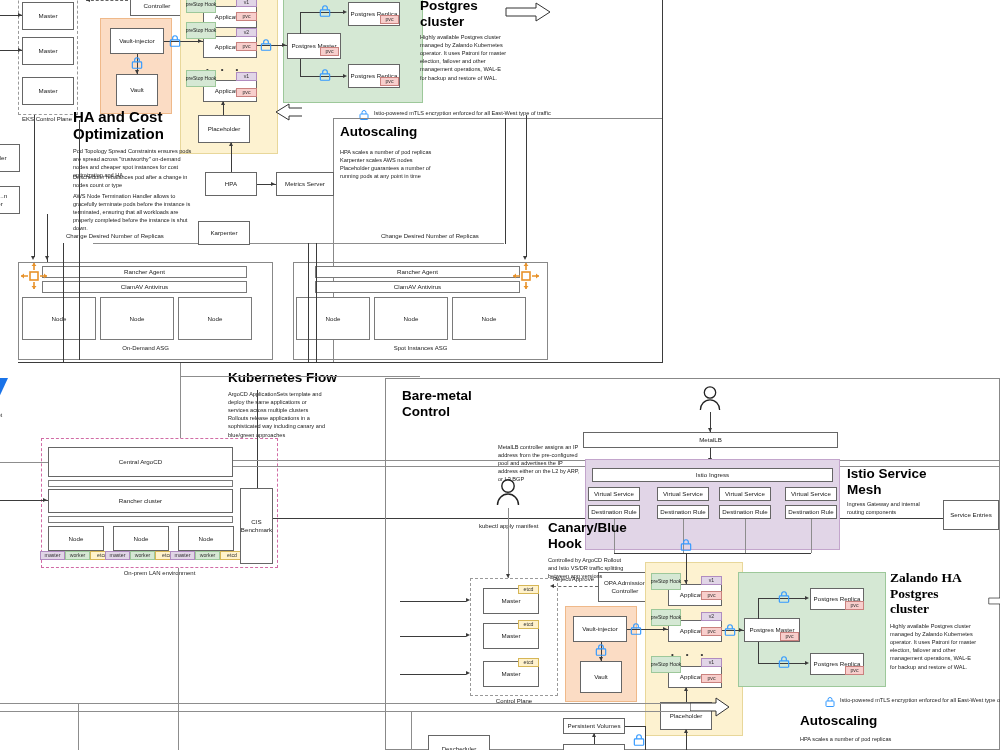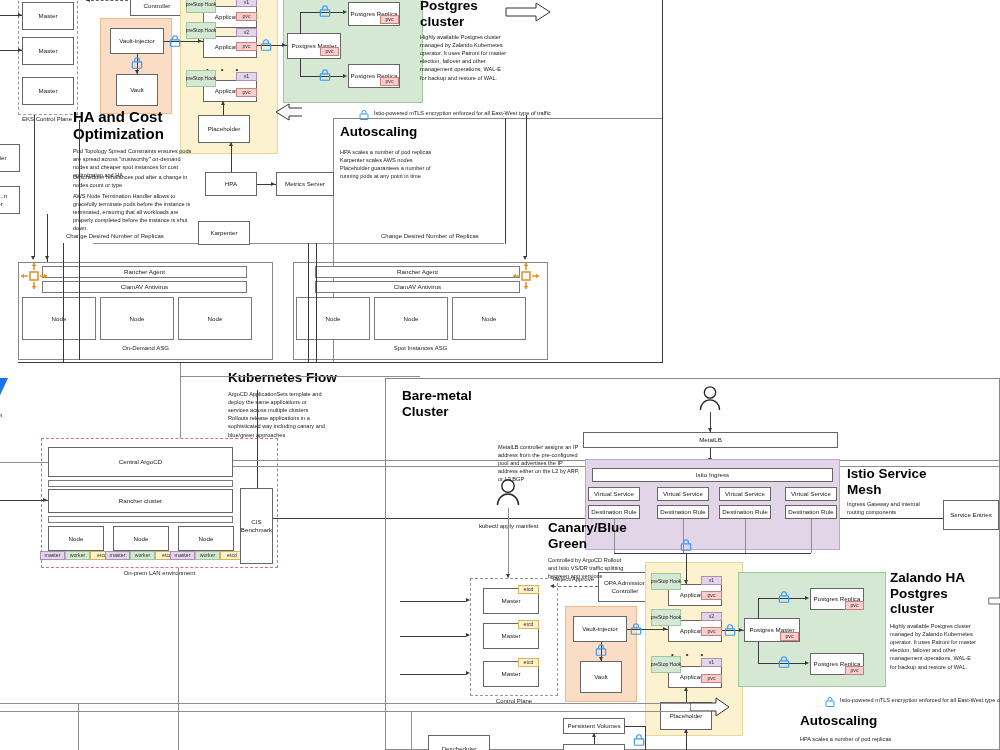--- a/index.html
+++ b/index.html
@@ -377,21 +377,21 @@
   <div class="ln h n grey" style="left:180px; top:376px; width:240px;"></div>
 
   <div class="bluecorner n" style="left:-12px; top:378px;">
     <svg width="22" height="32" viewBox="0 0 22 32">
         <path d="M0 0 H20 L6 30 H0 Z" fill="#1a73e8"></path>
       </svg>
   </div>
   <div class="label n" style="left:-2px; top:412px; font-size:5px;">et</div>
 
   <div class="grp plain n" style="left:385px; top:378px; width:615px; height:372px;"></div>
-  <div class="h2 n" style="left:402px; top:388px; width:70px;">Bare-metal Cluster</div>
+  <div class="h2 n" style="left:402px; top:388px; width:70px;">Bare-metal Control</div>
 
   <div class="person n" style="left:496px; top:478px;">
     <svg width="24" height="28" viewBox="0 0 24 28">
         <circle cx="12" cy="8" r="6.2" fill="none" stroke="#222" stroke-width="1.4"></circle>
         <path d="M1.5 27 a10.5 11 0 0 1 21 0" fill="none" stroke="#222" stroke-width="1.4"></path>
       </svg>
   </div>
   <div class="label n" style="left:479px; top:523px;">kubectl apply manifest</div>
   <div class="ln v n grey" style="left:508px; top:508px; height:70px;"></div>
   <div class="arrow-d n" style="left:505.5px; top:574px;"></div>
@@ -569,21 +569,21 @@
   <div class="ln h n" style="left:614px; top:553px; width:197px;"></div>
   <div class="ln v n" style="left:686px; top:553px; height:31px;"></div>
   <div class="arrow-d n" style="left:683.5px; top:580px;"></div>
   <div class="lock n" style="left:679px; top:538px;">
     <svg width="14" height="14" viewBox="0 0 24 24">
         <rect x="4" y="10" width="16" height="11" rx="1.5" fill="none" stroke="#3399ff" stroke-width="2"></rect>
         <path d="M8 10V7a4 4 0 0 1 8 0v3" fill="none" stroke="#3399ff" stroke-width="2"></path>
       </svg>
   </div>
 
-  <div class="h2 n" style="left:548px; top:520px; width:70px;">Canary/Blue Green</div>
+  <div class="h2 n" style="left:548px; top:520px; width:70px;">Canary/Blue Hook</div>
   <div class="para n" style="left:548px; top:556px; width:82px;">Controlled by ArgoCD Rollout and Istio VS/DR traffic splitting between app versions</div>
 
   <div class="grp green n" style="left:738px; top:572px; width:148px; height:115px;"></div>
   <div class="box n" style="left:744px; top:618px; width:56px; height:24px;">
     <span>Postgres Master</span>
   </div>
   <div class="chip pvc n" style="left:780px; top:632px; width:19px; height:9px;">pvc</div>
 
   <div class="box n" style="left:810px; top:588px; width:54px; height:22px;">
     <span>Postgres Replica</span>
@@ -615,21 +615,21 @@
   </div>
   <div class="ln h n" style="left:722px; top:630px; width:22px;"></div>
   <div class="arrow-r n" style="left:739px; top:627.5px;"></div>
   <div class="lock n" style="left:723px; top:623px;">
     <svg width="14" height="14" viewBox="0 0 24 24">
         <rect x="4" y="10" width="16" height="11" rx="1.5" fill="none" stroke="#3399ff" stroke-width="2"></rect>
         <path d="M8 10V7a4 4 0 0 1 8 0v3" fill="none" stroke="#3399ff" stroke-width="2"></path>
       </svg>
   </div>
 
-  <div class="h2 n" style="left:890px; top:570px; width:76px;">Zalando HA Postgres cluster</div>
+  <div class="h2 n" style="left:890px; top:570px; width:76px;font-family:Liberation Serif, serif;">Zalando HA Postgres cluster</div>
   <div class="para n" style="left:890px; top:622px; width:88px;">Highly available Postgres cluster managed by Zalando Kubernetes operator. It uses Patroni for master election, failover and other management operations, WAL-E for backup and restore of WAL.</div>
   <div class="fatarrow n" style="left:988px; top:592px;">
     <svg width="34" height="18" viewBox="0 0 46 20">
         <path d="M1 6 H31 V1 L45 10 L31 19 V14 H1 Z" fill="#ffffff" stroke="#333" stroke-width="1"></path>
       </svg>
   </div>
 
   <div class="lock n" style="left:824px; top:694px;">
     <svg width="12" height="12" viewBox="0 0 24 24">
         <rect x="4" y="10" width="16" height="11" rx="1.5" fill="none" stroke="#3399ff" stroke-width="2"></rect>

